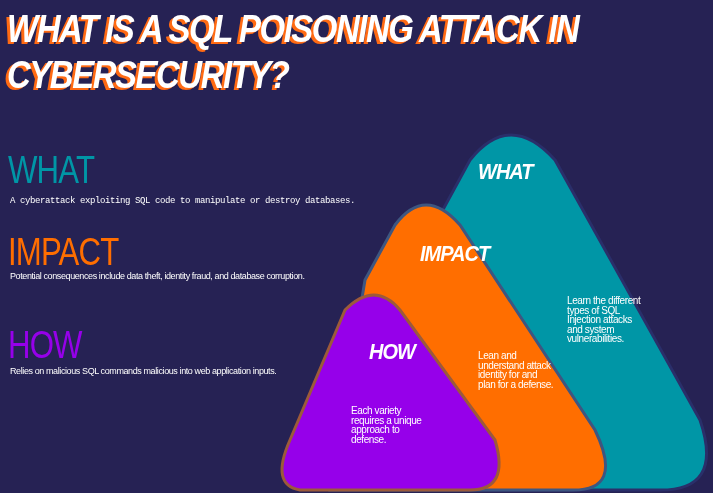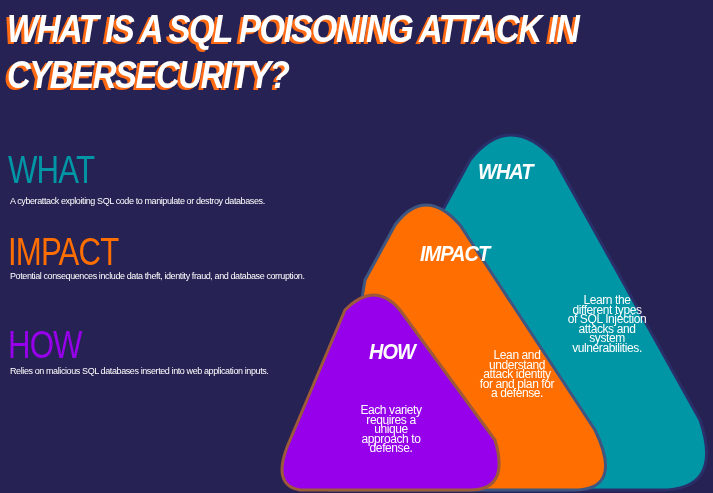--- a/index.html
+++ b/index.html
@@ -2,35 +2,35 @@
 <html><head>
 <meta charset="utf-8">
 <style>
   html, body { margin:0; padding:0; }
   body { width:713px; height:493px; background:#262254; position:relative; overflow:hidden; font-family:"Liberation Sans", sans-serif; }
   .title { position:absolute; left:7px; top:6px; margin:0; color:#fff; font-family:"Liberation Sans", sans-serif; font-weight:bold; font-style:italic; font-size:33px; line-height:40px; letter-spacing:-1.5px; transform:scaleY(1.15); transform-origin:top left; text-shadow:-3px 2px 0 #ff6a13; text-transform:uppercase; width:620px; }
   .section-head { position:absolute; left:8px; font-family:"Liberation Sans", sans-serif; font-size:38px; line-height:40px; letter-spacing:-1px; transform:scaleX(0.82); transform-origin:left; }
   .section-text { position:absolute; left:10px; color:#fff; font-size:9px; letter-spacing:-0.4px; font-family:"Liberation Sans", sans-serif; }
   svg { position:absolute; left:0; top:0; }
   .tri-label { position:absolute; color:#fff; font-weight:bold; font-style:italic; font-size:20px; letter-spacing:-1px; font-family:"Liberation Sans", sans-serif; transform:scaleY(1.1); }
-  .tri-text { position:absolute; color:#fff; font-size:12px; line-height:9.5px; letter-spacing:-0.4px; font-family:"Liberation Sans", sans-serif;text-align:center; }
+  .tri-text { position:absolute; color:#fff; font-size:10px; line-height:9.5px; letter-spacing:-0.4px; font-family:"Liberation Sans", sans-serif; }
 </style>
 </head>
 <body>
 
 <h1 class="title">What is a SQL Poisoning Attack in Cybersecurity?</h1>
 
 <div class="section-head" style="top:150px;color:#0096a6;">WHAT</div>
-<div class="section-text" style="top:196px;">A cyberattack exploiting SQL code to manipulate or destroy databases.</div>
+<div class="section-text" style="top:196px;font-family:Liberation Mono, monospace;">A cyberattack exploiting SQL code to manipulate or destroy databases.</div>
 
 <div class="section-head" style="top:232px;color:#ff6e00;">IMPACT</div>
 <div class="section-text" style="top:271px;text-align:center;">Potential consequences include data theft, identity fraud, and database corruption.</div>
 
 <div class="section-head" style="top:325px;color:#9600ea;">HOW</div>
-<div class="section-text" style="top:366px;">Relies on malicious SQL databases inserted into web application inputs.</div>
+<div class="section-text" style="top:366px;">Relies on malicious SQL commands malicious into web application inputs.</div>
 
 <svg width="713" height="493" viewBox="0 0 713 493">
   <path d="M470,160 Q510,110 555,160 L700,420 Q725,493 655,490 L405,490 L440,215 Z" fill="#0096a6" stroke="#2a2f6a" stroke-width="3"></path>
   <path d="M395,225 Q425,185 460,225 L595,430 Q625,492 570,490 L330,490 L365,280 Z" fill="#ff6e00" stroke="#3e5680" stroke-width="3"></path>
   <path d="M345,310 Q375,280 400,310 L495,440 Q510,490 470,490 L300,490 Q270,485 290,440 Z" fill="#9600ea" stroke="#9c5a3a" stroke-width="3"></path>
 </svg>
 
 <div class="tri-label" style="left:478px;top:160px;">WHAT</div>
 <div class="tri-text" style="left:567px;top:296px;width:80px;">Learn the different types of SQL Injection attacks and system vulnerabilities.</div>
 

